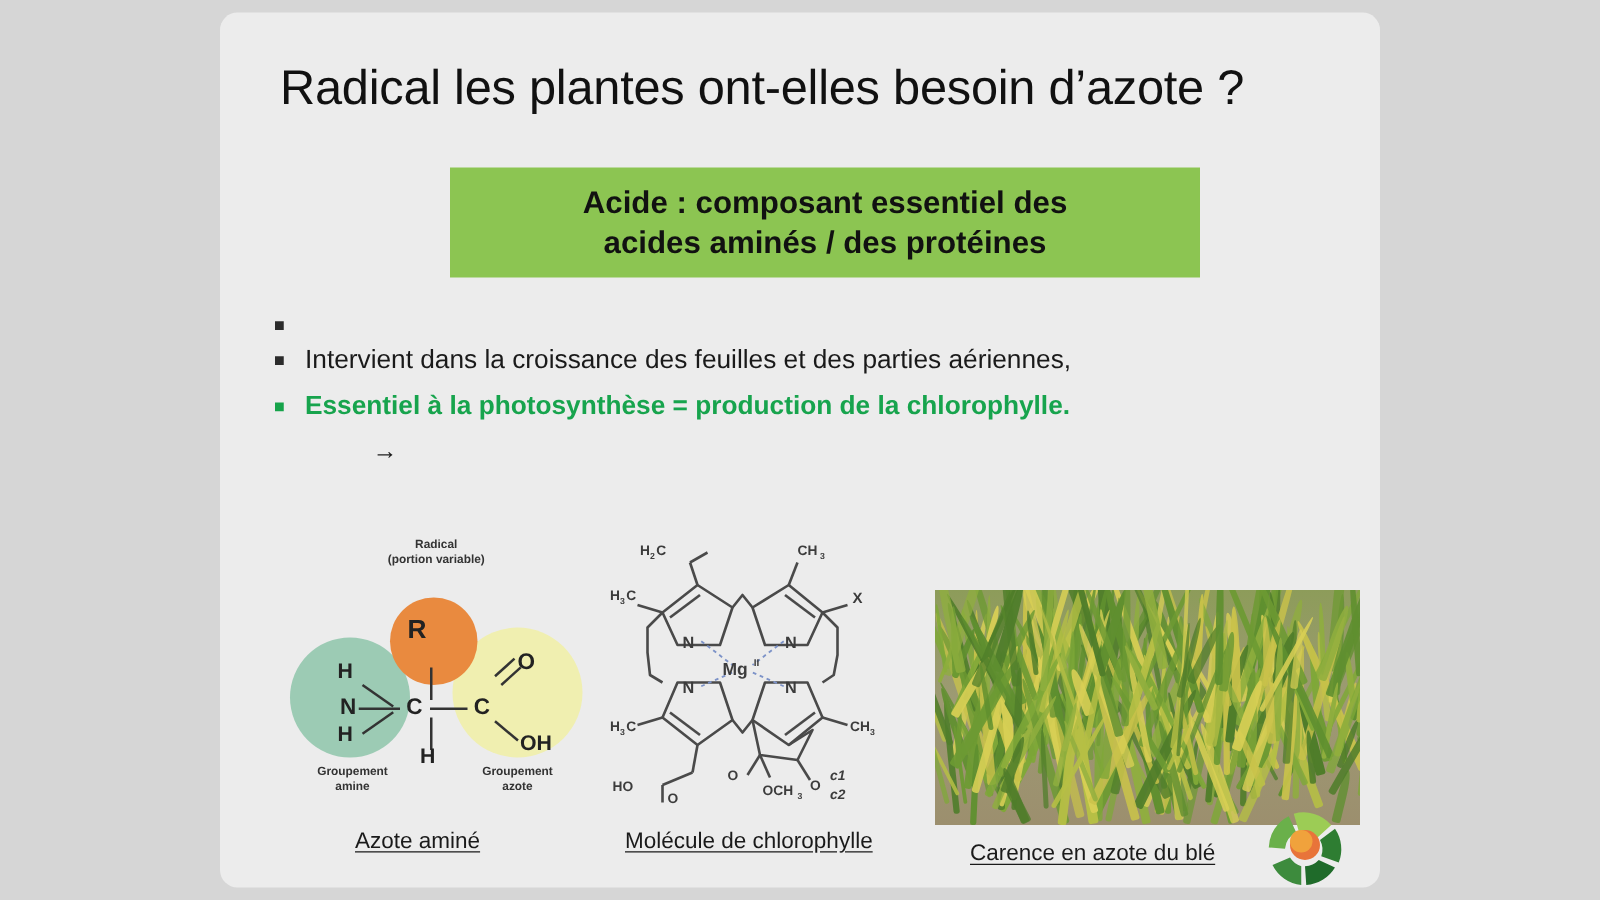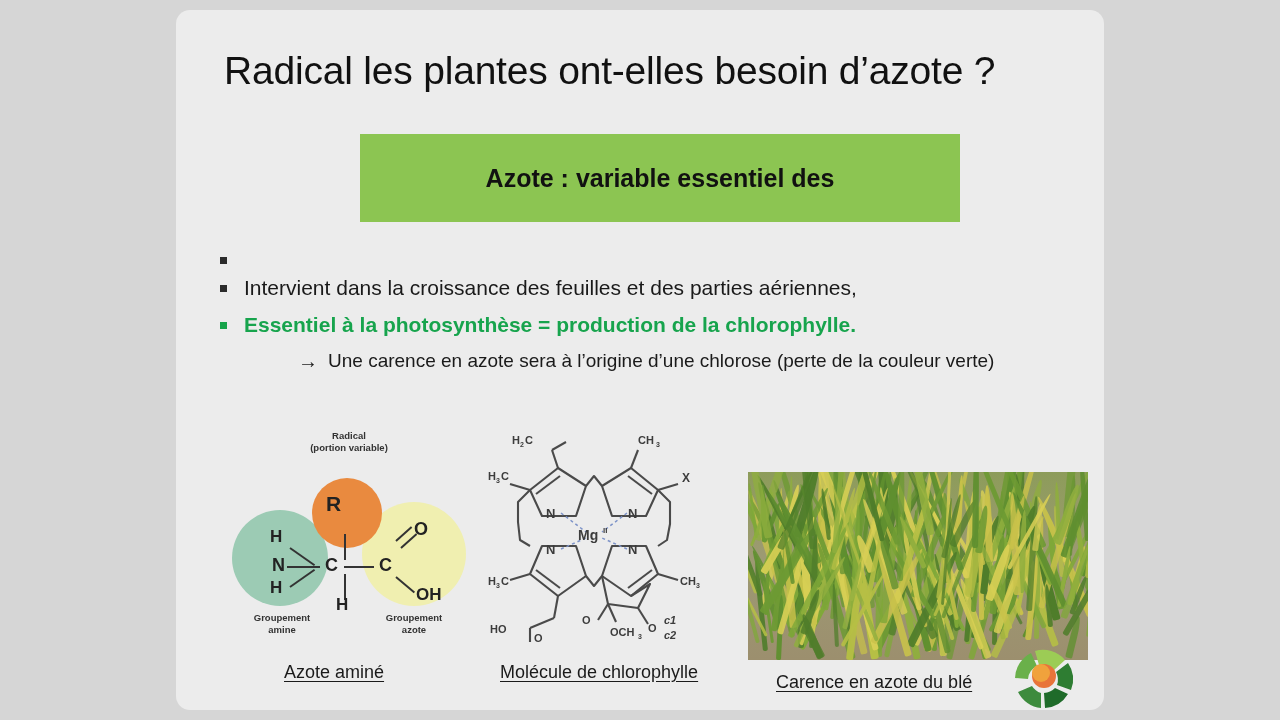--- a/index.html
+++ b/index.html
@@ -134,40 +134,41 @@
 </style>
 </head>
 <body>
 
 <div id="slide">
 
   <div id="title">Radical les plantes ont-elles besoin d’azote ?</div>
 
   <div id="banner">
     <div class="btxt">
-      <div>Azote : variable essentiel des</div>
+      <div>Acide : composant essentiel des</div>
+      <div>acides aminés / des protéines</div>
     </div>
   </div>
 
   <div id="bullets">
     <div class="bullet">
       <span class="bsq"></span>
     </div>
     <div class="bullet">
       <span class="bsq"></span>
       <span class="btext">Intervient dans la croissance des feuilles et des parties aériennes,</span>
     </div>
     <div class="bullet">
       <span class="bsq green"></span>
       <span class="btext green">Essentiel à la photosynthèse = production de la chlorophylle.</span>
     </div>
     <div class="subbullet">
       <span class="arrow">→</span>
       <span class="subtext">
-        <span>Une carence en azote sera à l’origine d’une chlorose (perte de la couleur verte)</span><br>
+        <br>
       </span>
     </div>
   </div>
 
   <div id="figs">
 
     <div id="aa">
       <div id="aa-toplabel">
         <div>Radical</div>
         <div>(portion variable)</div>

